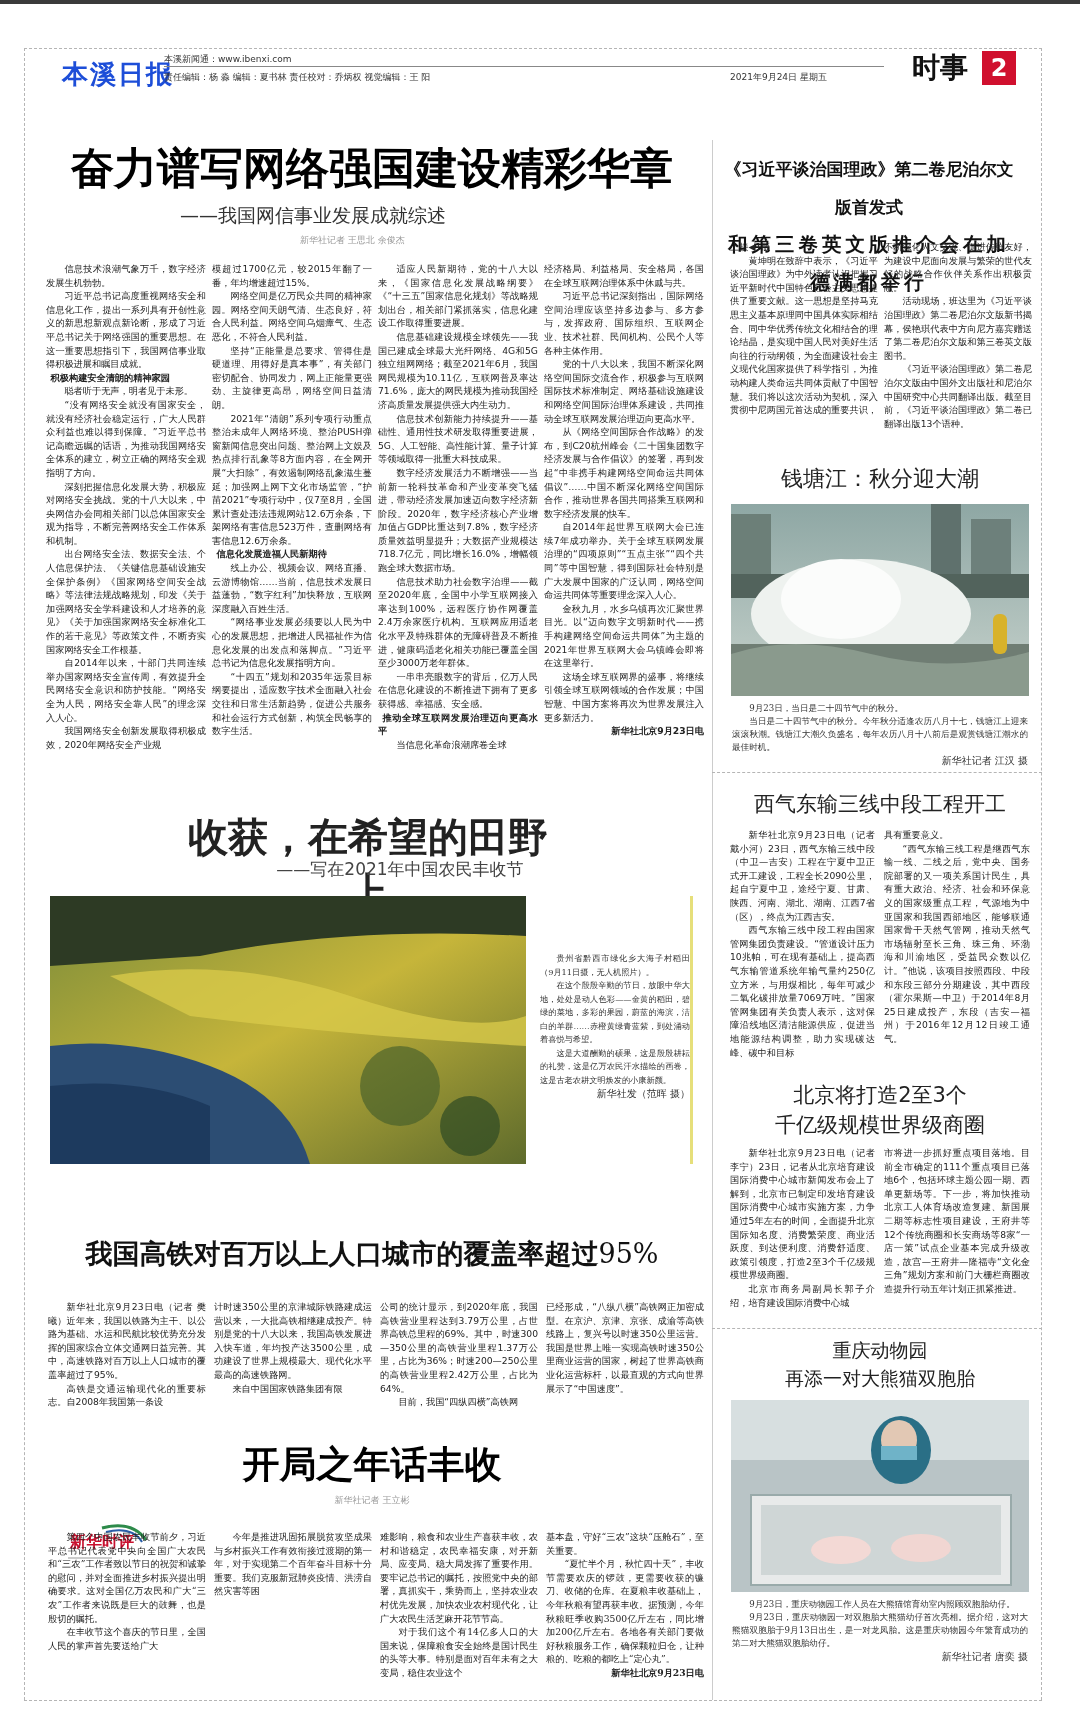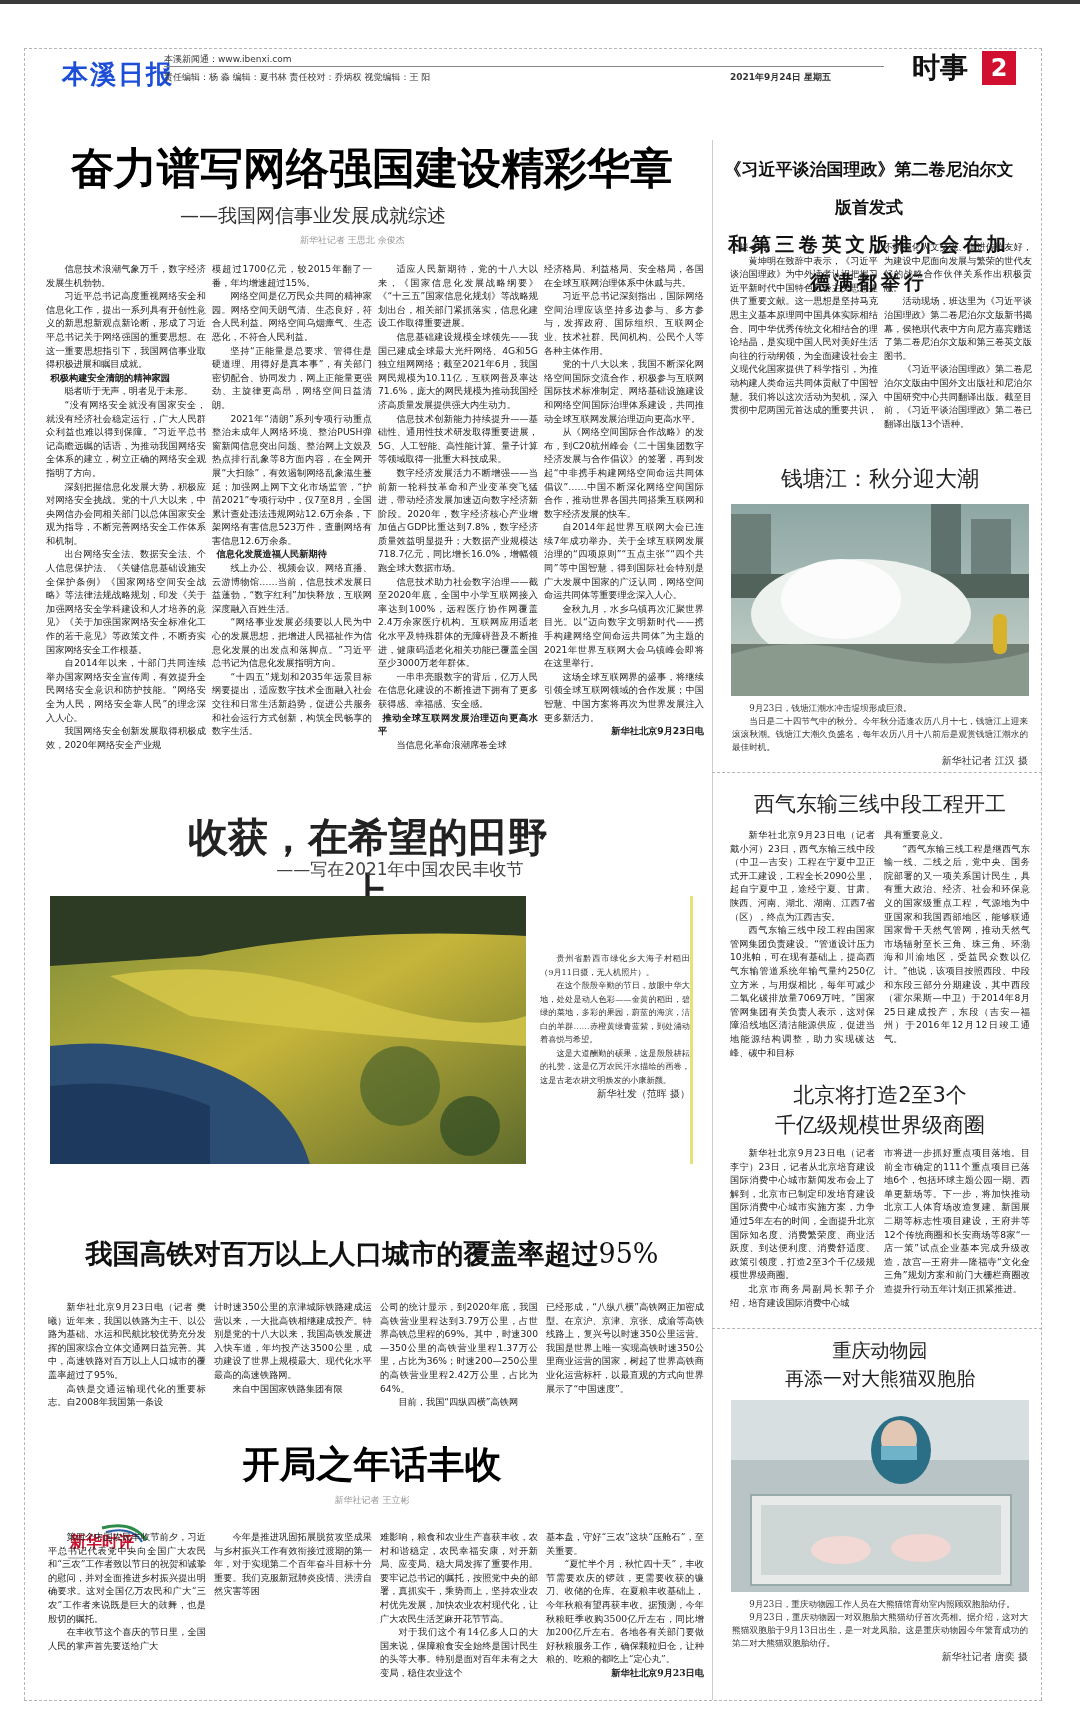--- a/index.html
+++ b/index.html
@@ -4,21 +4,21 @@
 <style>
   * { box-sizing: border-box; margin: 0; padding: 0; }
   body { width: 1080px; height: 1728px; background: #ffffff; font-family: "DejaVu Sans", sans-serif; color: #1a1a1a; position: relative; overflow: hidden; }
   .topbar { position: absolute; left: 0; top: 0; width: 1080px; height: 4px; background: #3a3a3a; }
   .page { position: absolute; left: 24px; top: 48px; width: 1018px; height: 1652px; border-left: 1px dashed #b5b5b5; border-right: 1px dashed #b5b5b5; }
   .masthead { position: absolute; left: 24px; top: 48px; width: 1018px; height: 40px; border-top: 1px dashed #b5b5b5; }
   .logo { position: absolute; left: 38px; top: 8px; font-family: "DejaVu Serif", serif; font-size: 26px; font-weight: bold; color: #1d4ed8; letter-spacing: 2px; }
   .mh-site { position: absolute; left: 140px; top: 4px; font-size: 9px; color: #333; }
   .mh-rule { position: absolute; left: 140px; top: 17px; width: 720px; height: 1px; background: #888; }
   .mh-editors { position: absolute; left: 140px; top: 22px; font-size: 9px; color: #333; }
-  .mh-date { position: absolute; left: 706px; top: 22px; font-size: 9px; color: #333; font-weight: bold; }
+  .mh-date { position: absolute; left: 706px; top: 22px; font-size: 9px; color: #333; }
   .mh-section { position: absolute; left: 888px; top: 0px; font-family: "DejaVu Serif", serif; font-size: 28px; font-weight: bold; color: #111; }
   .mh-pageno { position: absolute; left: 958px; top: 2px; width: 34px; height: 34px; background: #d0102e; color: #fff; font-size: 24px; font-weight: bold; text-align: center; line-height: 34px; }
 
   .h-main { position: absolute; left: 52px; top: 140px; width: 640px; text-align: center; font-family: "DejaVu Sans", sans-serif; font-weight: bold; font-size: 43px; letter-spacing: 0px; color: #000; }
   .h-sub { position: absolute; left: 180px; top: 203px; width: 420px; font-size: 19px; color: #333; text-align: left; }
   .h-byline { position: absolute; left: 300px; top: 234px; font-size: 9px; color: #999; }
 
   .body-cols { position: absolute; font-size: 9.2px; line-height: 13.6px; color: #222; text-align: justify; }
   .col { position: absolute; overflow: hidden; }
   .col p { text-indent: 2em; }
@@ -133,21 +133,21 @@
     <rect x="240" y="15" width="40" height="55" fill="#6d807b"></rect>
     <rect x="0" y="70" width="298" height="24" fill="#52635c"></rect>
     <ellipse cx="130" cy="110" rx="110" ry="55" fill="#eef2ef"></ellipse>
     <ellipse cx="110" cy="95" rx="60" ry="40" fill="#fbfcfb"></ellipse>
     <rect x="0" y="140" width="298" height="52" fill="#6f7d73"></rect>
     <path d="M0 150 Q 60 130 140 150 T 298 148 L298 192 L0 192 Z" fill="#8a9a8d"></path>
     <rect x="262" y="110" width="14" height="40" rx="6" fill="#d8b22b"></rect>
   </svg>
 </div>
 <div class="caption" style="left:732px; top:702px; width:296px;">
-    <p>9月23日，钱塘江潮水冲击堤坝形成巨浪。</p>
+    <p>9月23日，当日是二十四节气中的秋分。</p>
     <p>当日是二十四节气中的秋分。今年秋分适逢农历八月十七，钱塘江上迎来滚滚秋潮。钱塘江大潮久负盛名，每年农历八月十八前后是观赏钱塘江潮水的最佳时机。</p>
     <p class="cred">新华社记者 江汉 摄</p>
   </div>
 
 <div class="hdash" style="left:712px; top:772px; width:330px;"></div>
 
 <div class="section-title" style="left:730px; top:790px; width:300px; font-size:21px;">西气东输三线中段工程开工</div>
 <div class="body-cols">
   <div class="col" style="left:730px; top:828px; width:145px; height:230px;">
       <p>新华社北京9月23日电（记者 戴小河）23日，西气东输三线中段（中卫—吉安）工程在宁夏中卫正式开工建设，工程全长2090公里，起自宁夏中卫，途经宁夏、甘肃、陕西、河南、湖北、湖南、江西7省（区），终点为江西吉安。</p>

